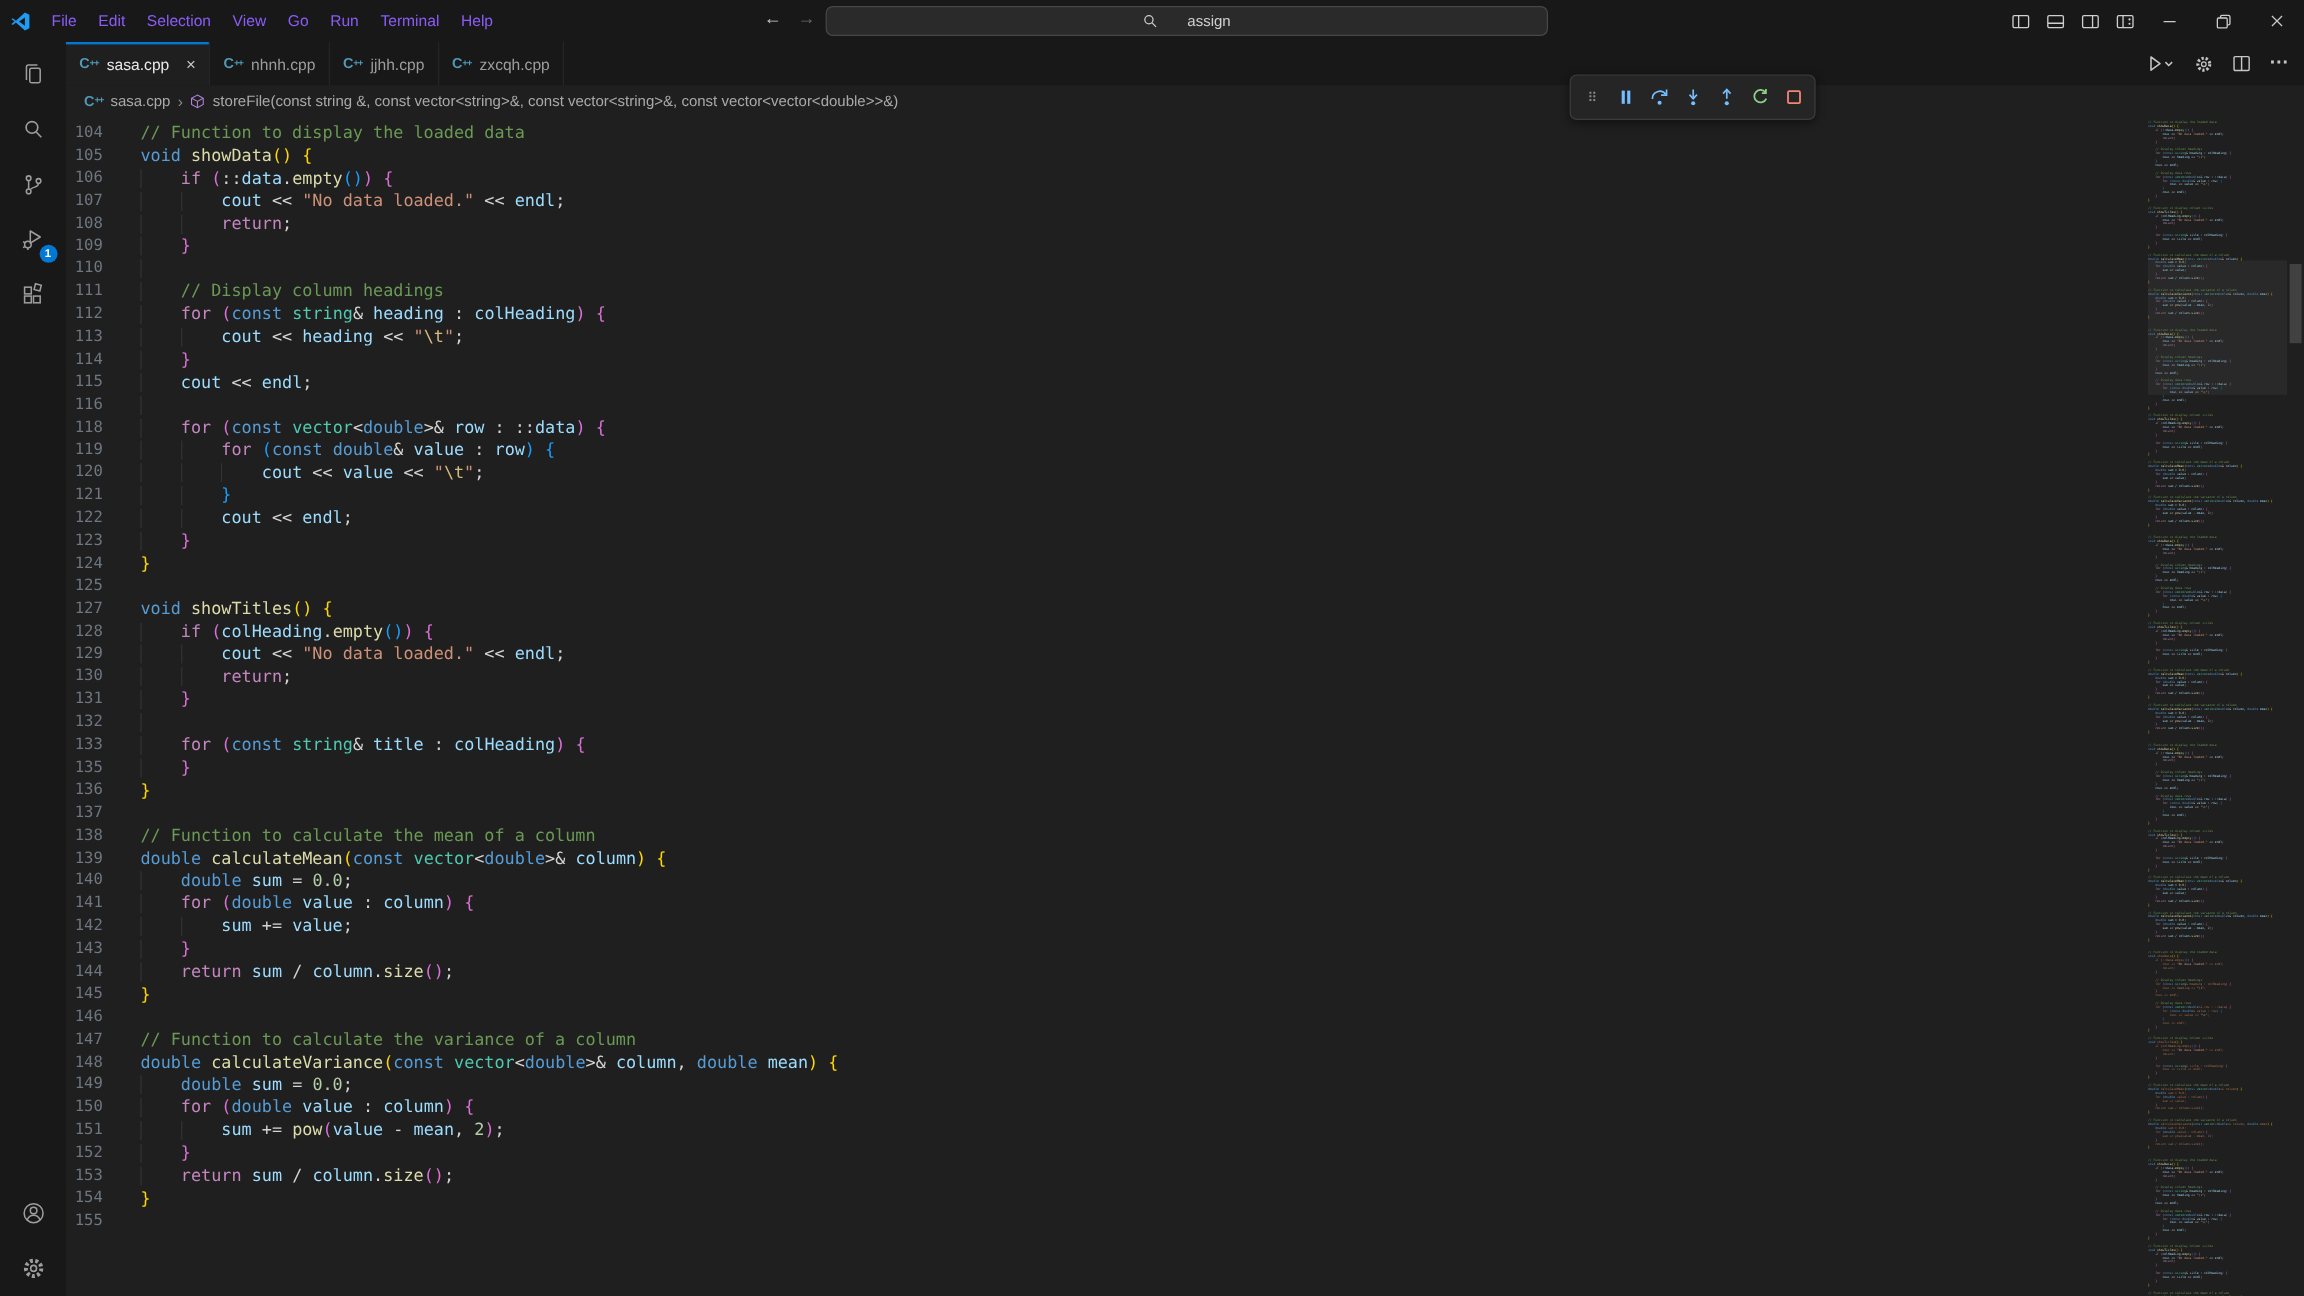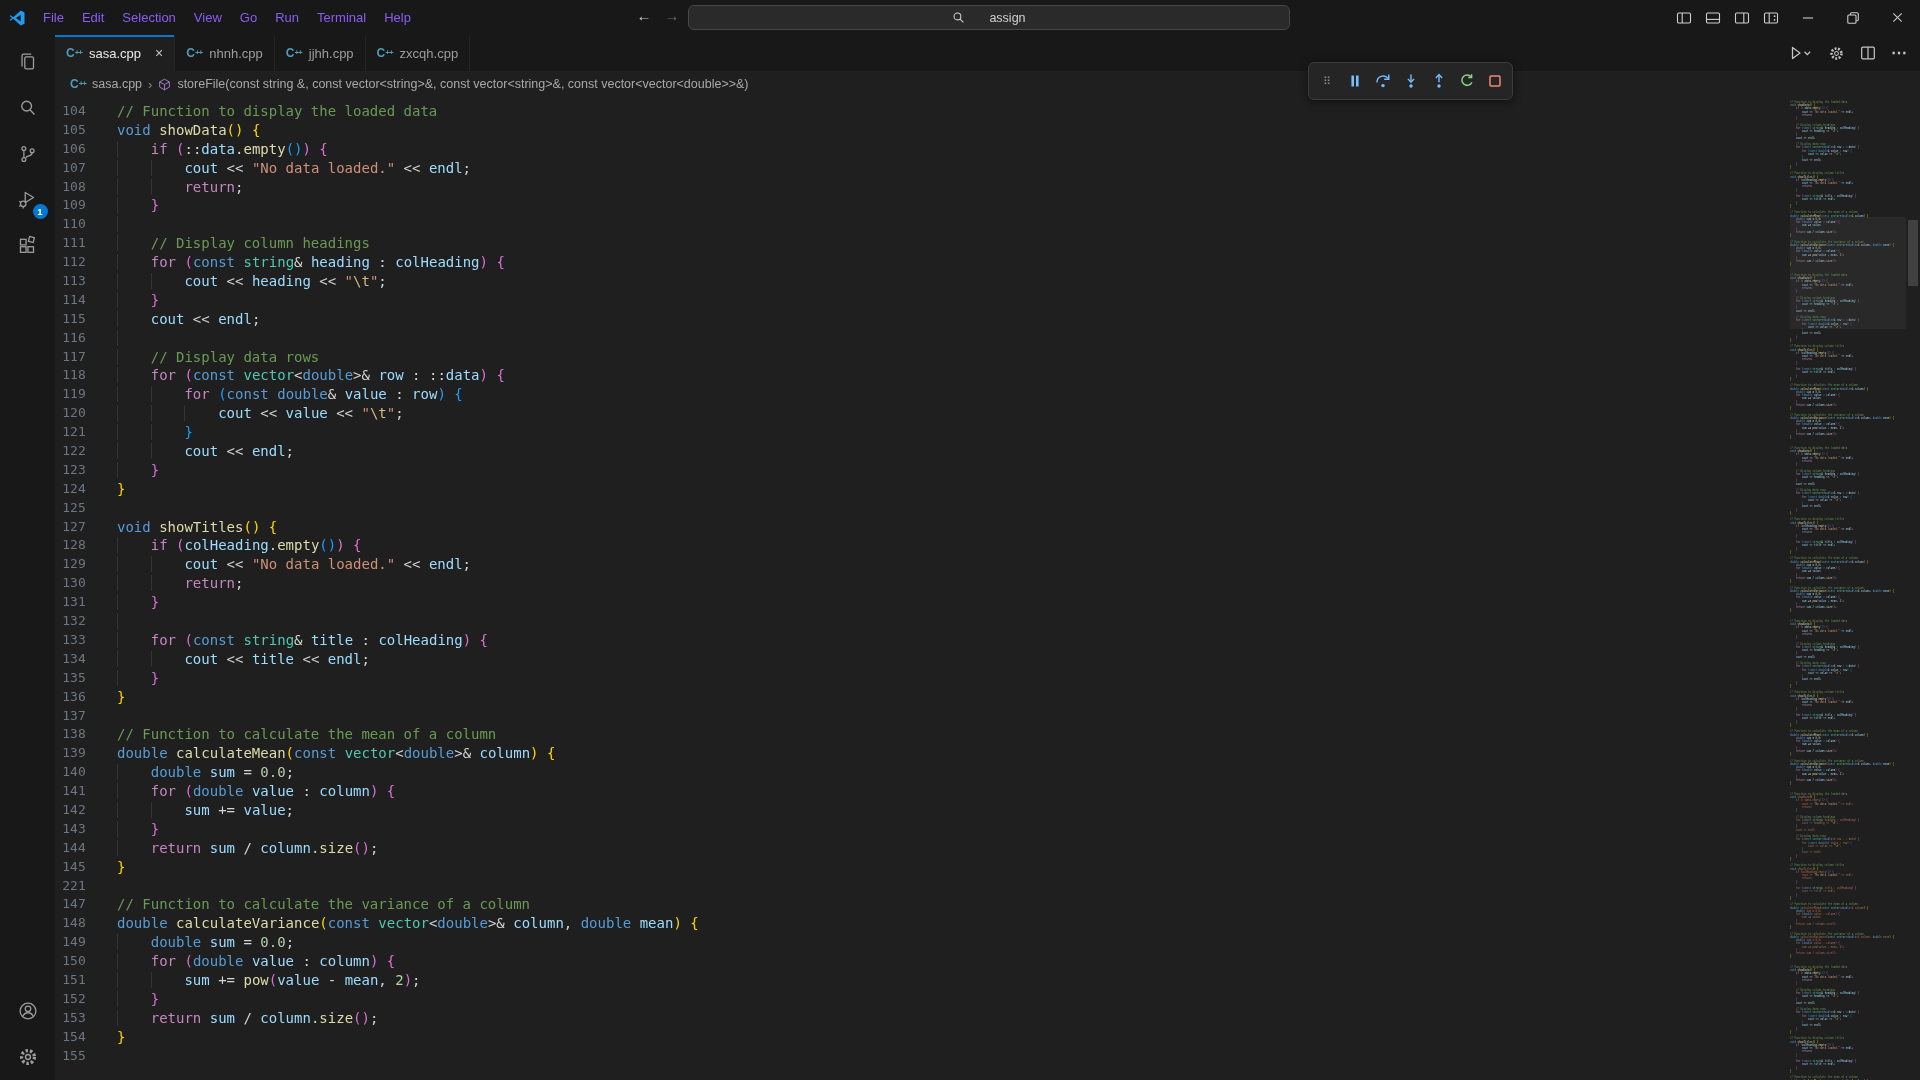--- a/index.html
+++ b/index.html
@@ -273,49 +273,47 @@
           <div class="row"><div class="ln">107</div><div class="lc"><span class="ind">    </span><span class="ind">    </span><span class="tk-va">cout</span><span class="tk-pl"> &lt;&lt; </span><span class="tk-st">"No data loaded."</span><span class="tk-pl"> &lt;&lt; </span><span class="tk-va">endl</span><span class="tk-pl">;</span></div></div>
           <div class="row"><div class="ln">108</div><div class="lc"><span class="ind">    </span><span class="ind">    </span><span class="tk-kc">return</span><span class="tk-pl">;</span></div></div>
           <div class="row"><div class="ln">109</div><div class="lc"><span class="ind">    </span><span class="tk-b2">}</span></div></div>
           <div class="row"><div class="ln">110</div><div class="lc"><span class="ind">    </span></div></div>
           <div class="row"><div class="ln">111</div><div class="lc"><span class="ind">    </span><span class="tk-c">// Display column headings</span></div></div>
           <div class="row"><div class="ln">112</div><div class="lc"><span class="ind">    </span><span class="tk-kc">for</span><span class="tk-pl"> </span><span class="tk-b2">(</span><span class="tk-kt">const</span><span class="tk-pl"> </span><span class="tk-ty">string</span><span class="tk-pl">&amp; </span><span class="tk-va">heading</span><span class="tk-pl"> : </span><span class="tk-va">colHeading</span><span class="tk-b2">)</span><span class="tk-pl"> </span><span class="tk-b2">{</span></div></div>
           <div class="row"><div class="ln">113</div><div class="lc"><span class="ind">    </span><span class="ind">    </span><span class="tk-va">cout</span><span class="tk-pl"> &lt;&lt; </span><span class="tk-va">heading</span><span class="tk-pl"> &lt;&lt; </span><span class="tk-st">"</span><span class="tk-es">\t</span><span class="tk-st">"</span><span class="tk-pl">;</span></div></div>
           <div class="row"><div class="ln">114</div><div class="lc"><span class="ind">    </span><span class="tk-b2">}</span></div></div>
           <div class="row"><div class="ln">115</div><div class="lc"><span class="ind">    </span><span class="tk-va">cout</span><span class="tk-pl"> &lt;&lt; </span><span class="tk-va">endl</span><span class="tk-pl">;</span></div></div>
           <div class="row"><div class="ln">116</div><div class="lc"><span class="ind">    </span></div></div>
-          <div class="row"><div class="ln">117</div><div class="lc"><span class="ind">    </span><span class="tk-c">// Display data rows</span></div></div>
           <div class="row"><div class="ln">118</div><div class="lc"><span class="ind">    </span><span class="tk-kc">for</span><span class="tk-pl"> </span><span class="tk-b2">(</span><span class="tk-kt">const</span><span class="tk-pl"> </span><span class="tk-ty">vector</span><span class="tk-pl">&lt;</span><span class="tk-kt">double</span><span class="tk-pl">&gt;&amp; </span><span class="tk-va">row</span><span class="tk-pl"> : ::</span><span class="tk-va">data</span><span class="tk-b2">)</span><span class="tk-pl"> </span><span class="tk-b2">{</span></div></div>
           <div class="row"><div class="ln">119</div><div class="lc"><span class="ind">    </span><span class="ind">    </span><span class="tk-kc">for</span><span class="tk-pl"> </span><span class="tk-b3">(</span><span class="tk-kt">const</span><span class="tk-pl"> </span><span class="tk-kt">double</span><span class="tk-pl">&amp; </span><span class="tk-va">value</span><span class="tk-pl"> : </span><span class="tk-va">row</span><span class="tk-b3">)</span><span class="tk-pl"> </span><span class="tk-b3">{</span></div></div>
           <div class="row"><div class="ln">120</div><div class="lc"><span class="ind">    </span><span class="ind">    </span><span class="ind">    </span><span class="tk-va">cout</span><span class="tk-pl"> &lt;&lt; </span><span class="tk-va">value</span><span class="tk-pl"> &lt;&lt; </span><span class="tk-st">"</span><span class="tk-es">\t</span><span class="tk-st">"</span><span class="tk-pl">;</span></div></div>
           <div class="row"><div class="ln">121</div><div class="lc"><span class="ind">    </span><span class="ind">    </span><span class="tk-b3">}</span></div></div>
           <div class="row"><div class="ln">122</div><div class="lc"><span class="ind">    </span><span class="ind">    </span><span class="tk-va">cout</span><span class="tk-pl"> &lt;&lt; </span><span class="tk-va">endl</span><span class="tk-pl">;</span></div></div>
           <div class="row"><div class="ln">123</div><div class="lc"><span class="ind">    </span><span class="tk-b2">}</span></div></div>
           <div class="row"><div class="ln">124</div><div class="lc"><span class="tk-b1">}</span></div></div>
           <div class="row"><div class="ln">125</div><div class="lc"></div></div>
           <div class="row"><div class="ln">127</div><div class="lc"><span class="tk-kt">void</span><span class="tk-pl"> </span><span class="tk-fn">showTitles</span><span class="tk-b1">()</span><span class="tk-pl"> </span><span class="tk-b1">{</span></div></div>
           <div class="row"><div class="ln">128</div><div class="lc"><span class="ind">    </span><span class="tk-kc">if</span><span class="tk-pl"> </span><span class="tk-b2">(</span><span class="tk-va">colHeading</span><span class="tk-pl">.</span><span class="tk-fn">empty</span><span class="tk-b3">()</span><span class="tk-b2">)</span><span class="tk-pl"> </span><span class="tk-b2">{</span></div></div>
           <div class="row"><div class="ln">129</div><div class="lc"><span class="ind">    </span><span class="ind">    </span><span class="tk-va">cout</span><span class="tk-pl"> &lt;&lt; </span><span class="tk-st">"No data loaded."</span><span class="tk-pl"> &lt;&lt; </span><span class="tk-va">endl</span><span class="tk-pl">;</span></div></div>
           <div class="row"><div class="ln">130</div><div class="lc"><span class="ind">    </span><span class="ind">    </span><span class="tk-kc">return</span><span class="tk-pl">;</span></div></div>
           <div class="row"><div class="ln">131</div><div class="lc"><span class="ind">    </span><span class="tk-b2">}</span></div></div>
           <div class="row"><div class="ln">132</div><div class="lc"><span class="ind">    </span></div></div>
           <div class="row"><div class="ln">133</div><div class="lc"><span class="ind">    </span><span class="tk-kc">for</span><span class="tk-pl"> </span><span class="tk-b2">(</span><span class="tk-kt">const</span><span class="tk-pl"> </span><span class="tk-ty">string</span><span class="tk-pl">&amp; </span><span class="tk-va">title</span><span class="tk-pl"> : </span><span class="tk-va">colHeading</span><span class="tk-b2">)</span><span class="tk-pl"> </span><span class="tk-b2">{</span></div></div>
-          <div class="row"><div class="ln">134</div><div class="lc"><span class="ind">    </span><span class="ind">    </span><span class="tk-va">cout</span><span class="tk-pl"> &lt;&lt; </span><span class="tk-va">title</span><span class="tk-pl"> &lt;&lt; </span><span class="tk-va">endl</span><span class="tk-pl">;</span></div></div>
           <div class="row"><div class="ln">135</div><div class="lc"><span class="ind">    </span><span class="tk-b2">}</span></div></div>
           <div class="row"><div class="ln">136</div><div class="lc"><span class="tk-b1">}</span></div></div>
           <div class="row"><div class="ln">137</div><div class="lc"></div></div>
           <div class="row"><div class="ln">138</div><div class="lc"><span class="tk-c">// Function to calculate the mean of a column</span></div></div>
           <div class="row"><div class="ln">139</div><div class="lc"><span class="tk-kt">double</span><span class="tk-pl"> </span><span class="tk-fn">calculateMean</span><span class="tk-b1">(</span><span class="tk-kt">const</span><span class="tk-pl"> </span><span class="tk-ty">vector</span><span class="tk-pl">&lt;</span><span class="tk-kt">double</span><span class="tk-pl">&gt;&amp; </span><span class="tk-va">column</span><span class="tk-b1">)</span><span class="tk-pl"> </span><span class="tk-b1">{</span></div></div>
           <div class="row"><div class="ln">140</div><div class="lc"><span class="ind">    </span><span class="tk-kt">double</span><span class="tk-pl"> </span><span class="tk-va">sum</span><span class="tk-pl"> = </span><span class="tk-nu">0.0</span><span class="tk-pl">;</span></div></div>
           <div class="row"><div class="ln">141</div><div class="lc"><span class="ind">    </span><span class="tk-kc">for</span><span class="tk-pl"> </span><span class="tk-b2">(</span><span class="tk-kt">double</span><span class="tk-pl"> </span><span class="tk-va">value</span><span class="tk-pl"> : </span><span class="tk-va">column</span><span class="tk-b2">)</span><span class="tk-pl"> </span><span class="tk-b2">{</span></div></div>
           <div class="row"><div class="ln">142</div><div class="lc"><span class="ind">    </span><span class="ind">    </span><span class="tk-va">sum</span><span class="tk-pl"> += </span><span class="tk-va">value</span><span class="tk-pl">;</span></div></div>
           <div class="row"><div class="ln">143</div><div class="lc"><span class="ind">    </span><span class="tk-b2">}</span></div></div>
           <div class="row"><div class="ln">144</div><div class="lc"><span class="ind">    </span><span class="tk-kc">return</span><span class="tk-pl"> </span><span class="tk-va">sum</span><span class="tk-pl"> / </span><span class="tk-va">column</span><span class="tk-pl">.</span><span class="tk-fn">size</span><span class="tk-b2">()</span><span class="tk-pl">;</span></div></div>
           <div class="row"><div class="ln">145</div><div class="lc"><span class="tk-b1">}</span></div></div>
-          <div class="row"><div class="ln">221</div><div class="lc"></div></div>
+          <div class="row"><div class="ln">146</div><div class="lc"></div></div>
           <div class="row"><div class="ln">147</div><div class="lc"><span class="tk-c">// Function to calculate the variance of a column</span></div></div>
           <div class="row"><div class="ln">148</div><div class="lc"><span class="tk-kt">double</span><span class="tk-pl"> </span><span class="tk-fn">calculateVariance</span><span class="tk-b1">(</span><span class="tk-kt">const</span><span class="tk-pl"> </span><span class="tk-ty">vector</span><span class="tk-pl">&lt;</span><span class="tk-kt">double</span><span class="tk-pl">&gt;&amp; </span><span class="tk-va">column</span><span class="tk-pl">, </span><span class="tk-kt">double</span><span class="tk-pl"> </span><span class="tk-va">mean</span><span class="tk-b1">)</span><span class="tk-pl"> </span><span class="tk-b1">{</span></div></div>
           <div class="row"><div class="ln">149</div><div class="lc"><span class="ind">    </span><span class="tk-kt">double</span><span class="tk-pl"> </span><span class="tk-va">sum</span><span class="tk-pl"> = </span><span class="tk-nu">0.0</span><span class="tk-pl">;</span></div></div>
           <div class="row"><div class="ln">150</div><div class="lc"><span class="ind">    </span><span class="tk-kc">for</span><span class="tk-pl"> </span><span class="tk-b2">(</span><span class="tk-kt">double</span><span class="tk-pl"> </span><span class="tk-va">value</span><span class="tk-pl"> : </span><span class="tk-va">column</span><span class="tk-b2">)</span><span class="tk-pl"> </span><span class="tk-b2">{</span></div></div>
           <div class="row"><div class="ln">151</div><div class="lc"><span class="ind">    </span><span class="ind">    </span><span class="tk-va">sum</span><span class="tk-pl"> += </span><span class="tk-fn">pow</span><span class="tk-b2">(</span><span class="tk-va">value</span><span class="tk-pl"> - </span><span class="tk-va">mean</span><span class="tk-pl">, </span><span class="tk-nu">2</span><span class="tk-b2">)</span><span class="tk-pl">;</span></div></div>
           <div class="row"><div class="ln">152</div><div class="lc"><span class="ind">    </span><span class="tk-b2">}</span></div></div>
           <div class="row"><div class="ln">153</div><div class="lc"><span class="ind">    </span><span class="tk-kc">return</span><span class="tk-pl"> </span><span class="tk-va">sum</span><span class="tk-pl"> / </span><span class="tk-va">column</span><span class="tk-pl">.</span><span class="tk-fn">size</span><span class="tk-b2">()</span><span class="tk-pl">;</span></div></div>
           <div class="row"><div class="ln">154</div><div class="lc"><span class="tk-b1">}</span></div></div>
           <div class="row"><div class="ln">155</div><div class="lc"></div></div>
         </div>

